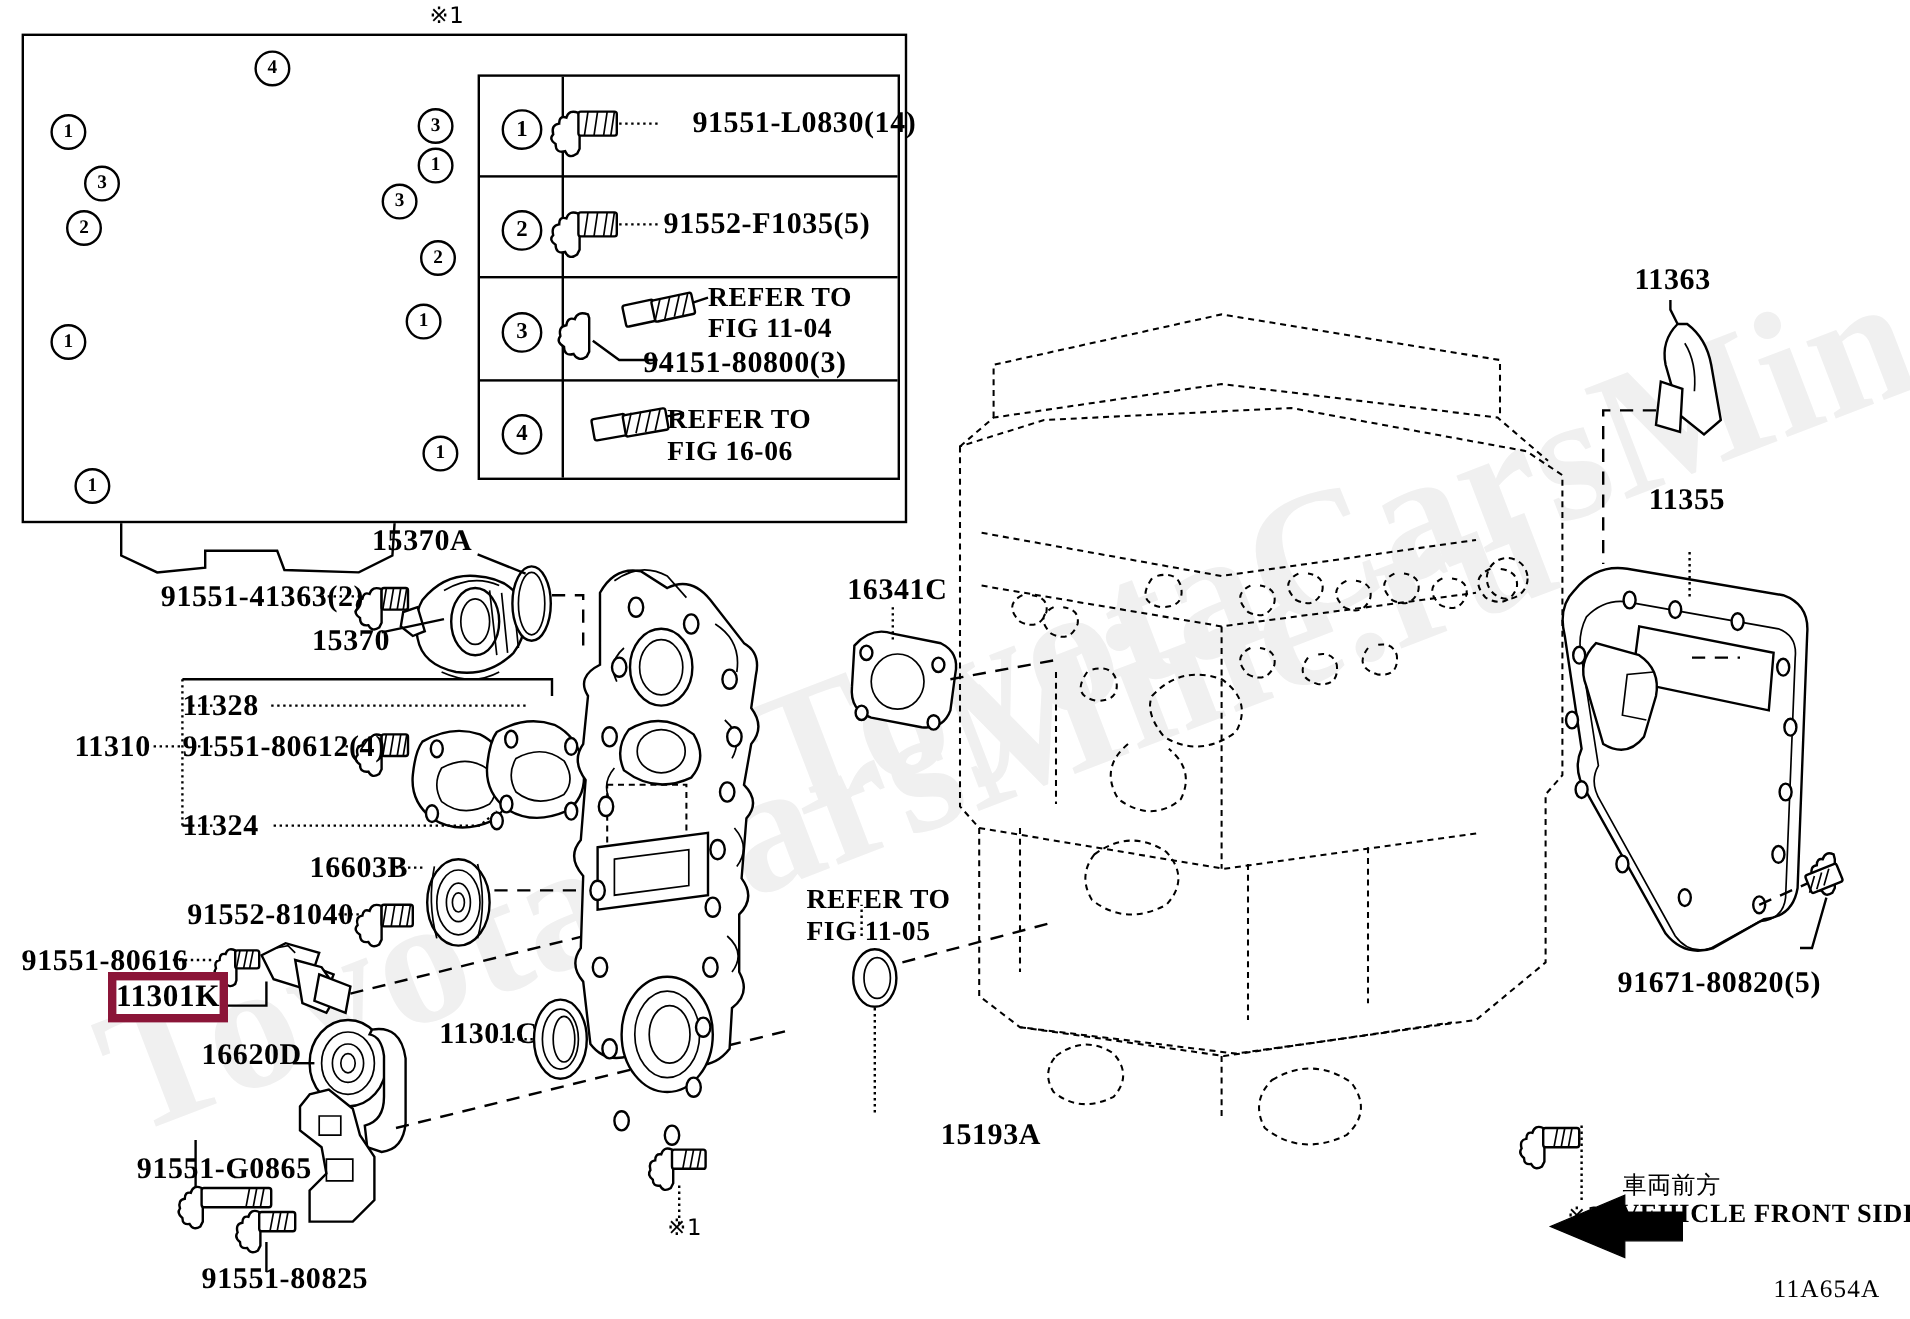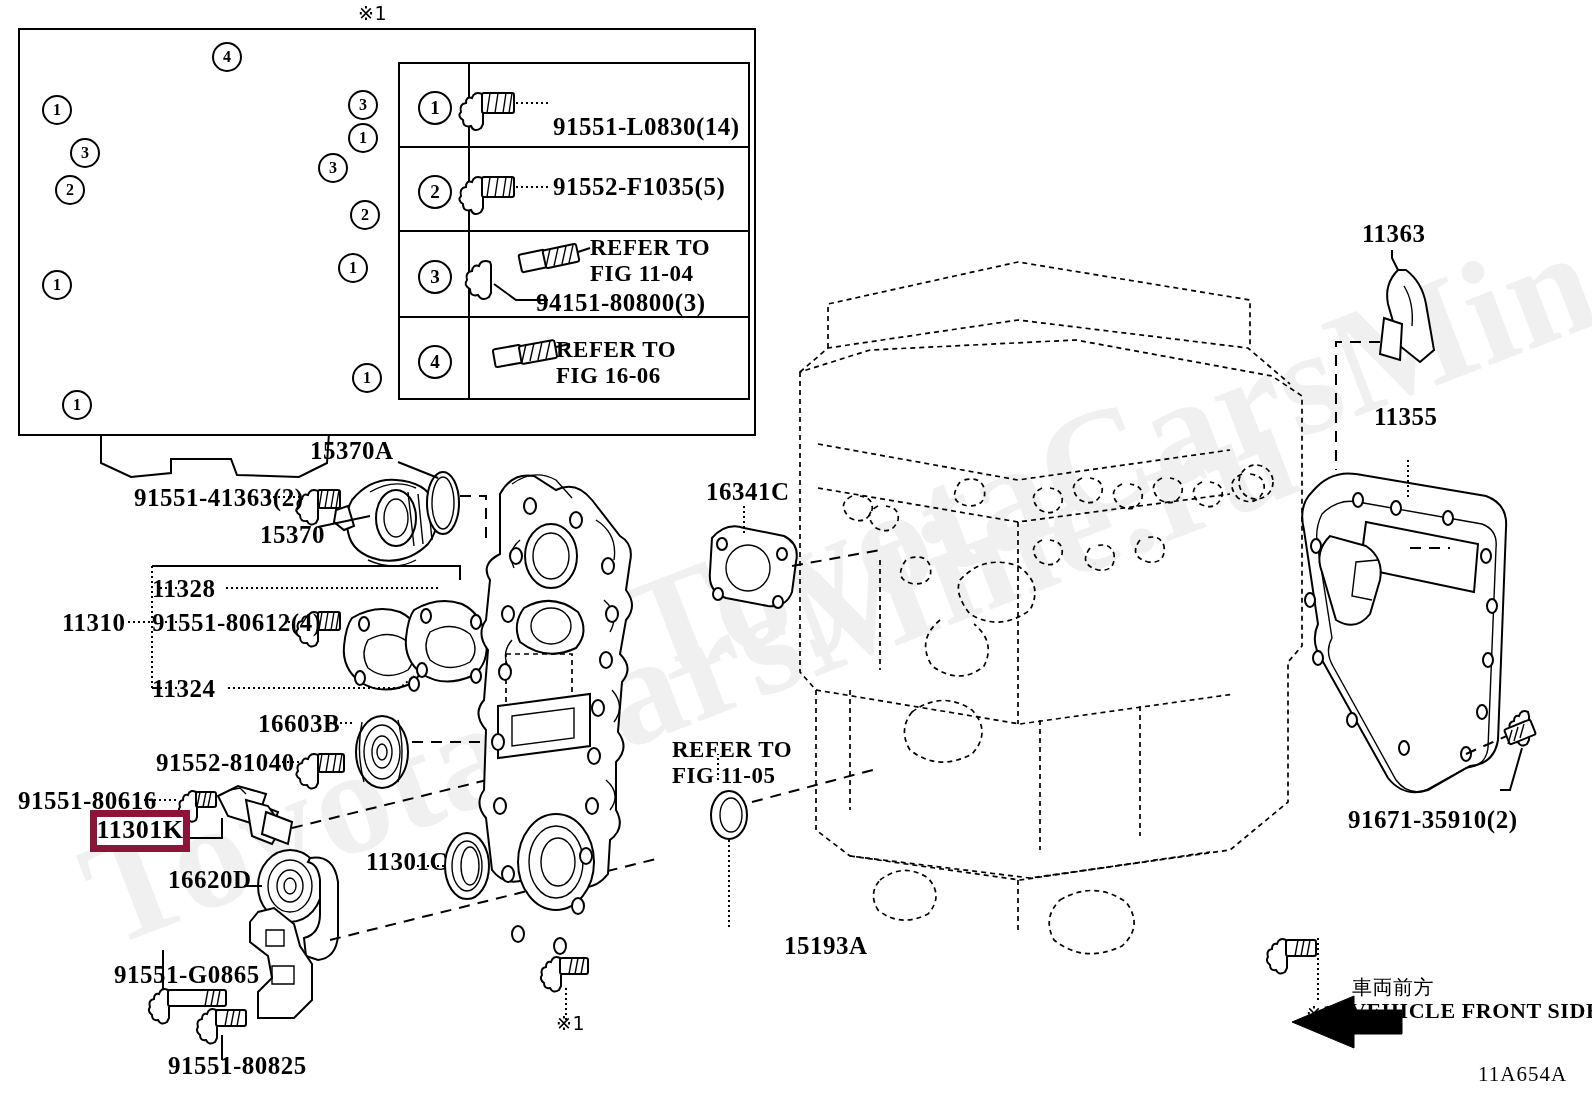--- a/index.html
+++ b/index.html
@@ -457,21 +457,21 @@
     <div class="tbl-row" style="top:84px; height:84px;"></div>
     <div class="tbl-row" style="top:168px;height:86px;"></div>
     <div class="tbl-row" style="top:254px;height:84px;border-bottom:none;"></div>
   </div>
 
   <div class="cnum" style="left:418px; top:91px;">1</div>
   <div class="cnum" style="left:418px; top:175px;">2</div>
   <div class="cnum" style="left:418px; top:260px;">3</div>
   <div class="cnum" style="left:418px; top:345px;">4</div>
 
-  <div class="lbl pn" style="left:553px; top:89px;margin-top:24px;">91551-L0830(14)</div>
+  <div class="lbl pn" style="left:577px; top:89px;">91551-L0830(14)</div>
   <div class="lbl pn" style="left:553px; top:173px;">91552-F1035(5)</div>
   <div class="lbl refer" style="left:590px; top:235px;">REFER TO</div>
   <div class="lbl refer" style="left:590px; top:261px;">FIG 11-04</div>
   <div class="lbl pn" style="left:536px; top:289px;">94151-80800(3)</div>
   <div class="lbl refer" style="left:556px; top:337px;">REFER TO</div>
   <div class="lbl refer" style="left:556px; top:363px;">FIG 16-06</div>
 
   <svg width="360" height="340" style="left:398px; top:62px;">
     <g>
       <path class="part" d="M84 32 q-8 -3 -10 4 q-6 -2 -6 5 q-7 1 -5 9 q-4 4 2 8 q0 8 8 6 q3 7 10 2 l2 -4 l0 -26 z"></path>
@@ -523,21 +523,21 @@
   <div class="lbl pn" style="left:114px; top:925px;margin-top:36px;">91551-G0865</div>
   <div class="lbl pn" style="left:168px; top:1052px;">91551-80825</div>
 
   <div class="lbl pn" style="left:706px; top:478px;">16341C</div>
   <div class="lbl refer" style="left:672px; top:737px;">REFER TO</div>
   <div class="lbl refer" style="left:672px; top:763px;">FIG 11-05</div>
   <div class="lbl pn" style="left:784px; top:932px;">15193A</div>
 
   <div class="lbl pn" style="left:1362px; top:220px;">11363</div>
   <div class="lbl pn" style="left:1374px; top:403px;">11355</div>
-  <div class="lbl pn" style="left:1348px; top:806px;">91671-35910(2)</div>
+  <div class="lbl pn" style="left:1348px; top:806px;">91671-80820(5)</div>
 
   <div class="lbl mark" style="left:556px; top:1012px;">※1</div>
   <div class="lbl mark" style="left:1306px; top:1002px;">※1</div>
 
   <div class="lbl jp" style="left:1352px; top:974px;">車両前方</div>
   <div class="lbl en" style="left:1350px; top:998px;">VEHICLE FRONT SIDE</div>
 
   <div class="lbl figcode" style="left:1478px; top:1062px;">11A654A</div>
 
 </div>

